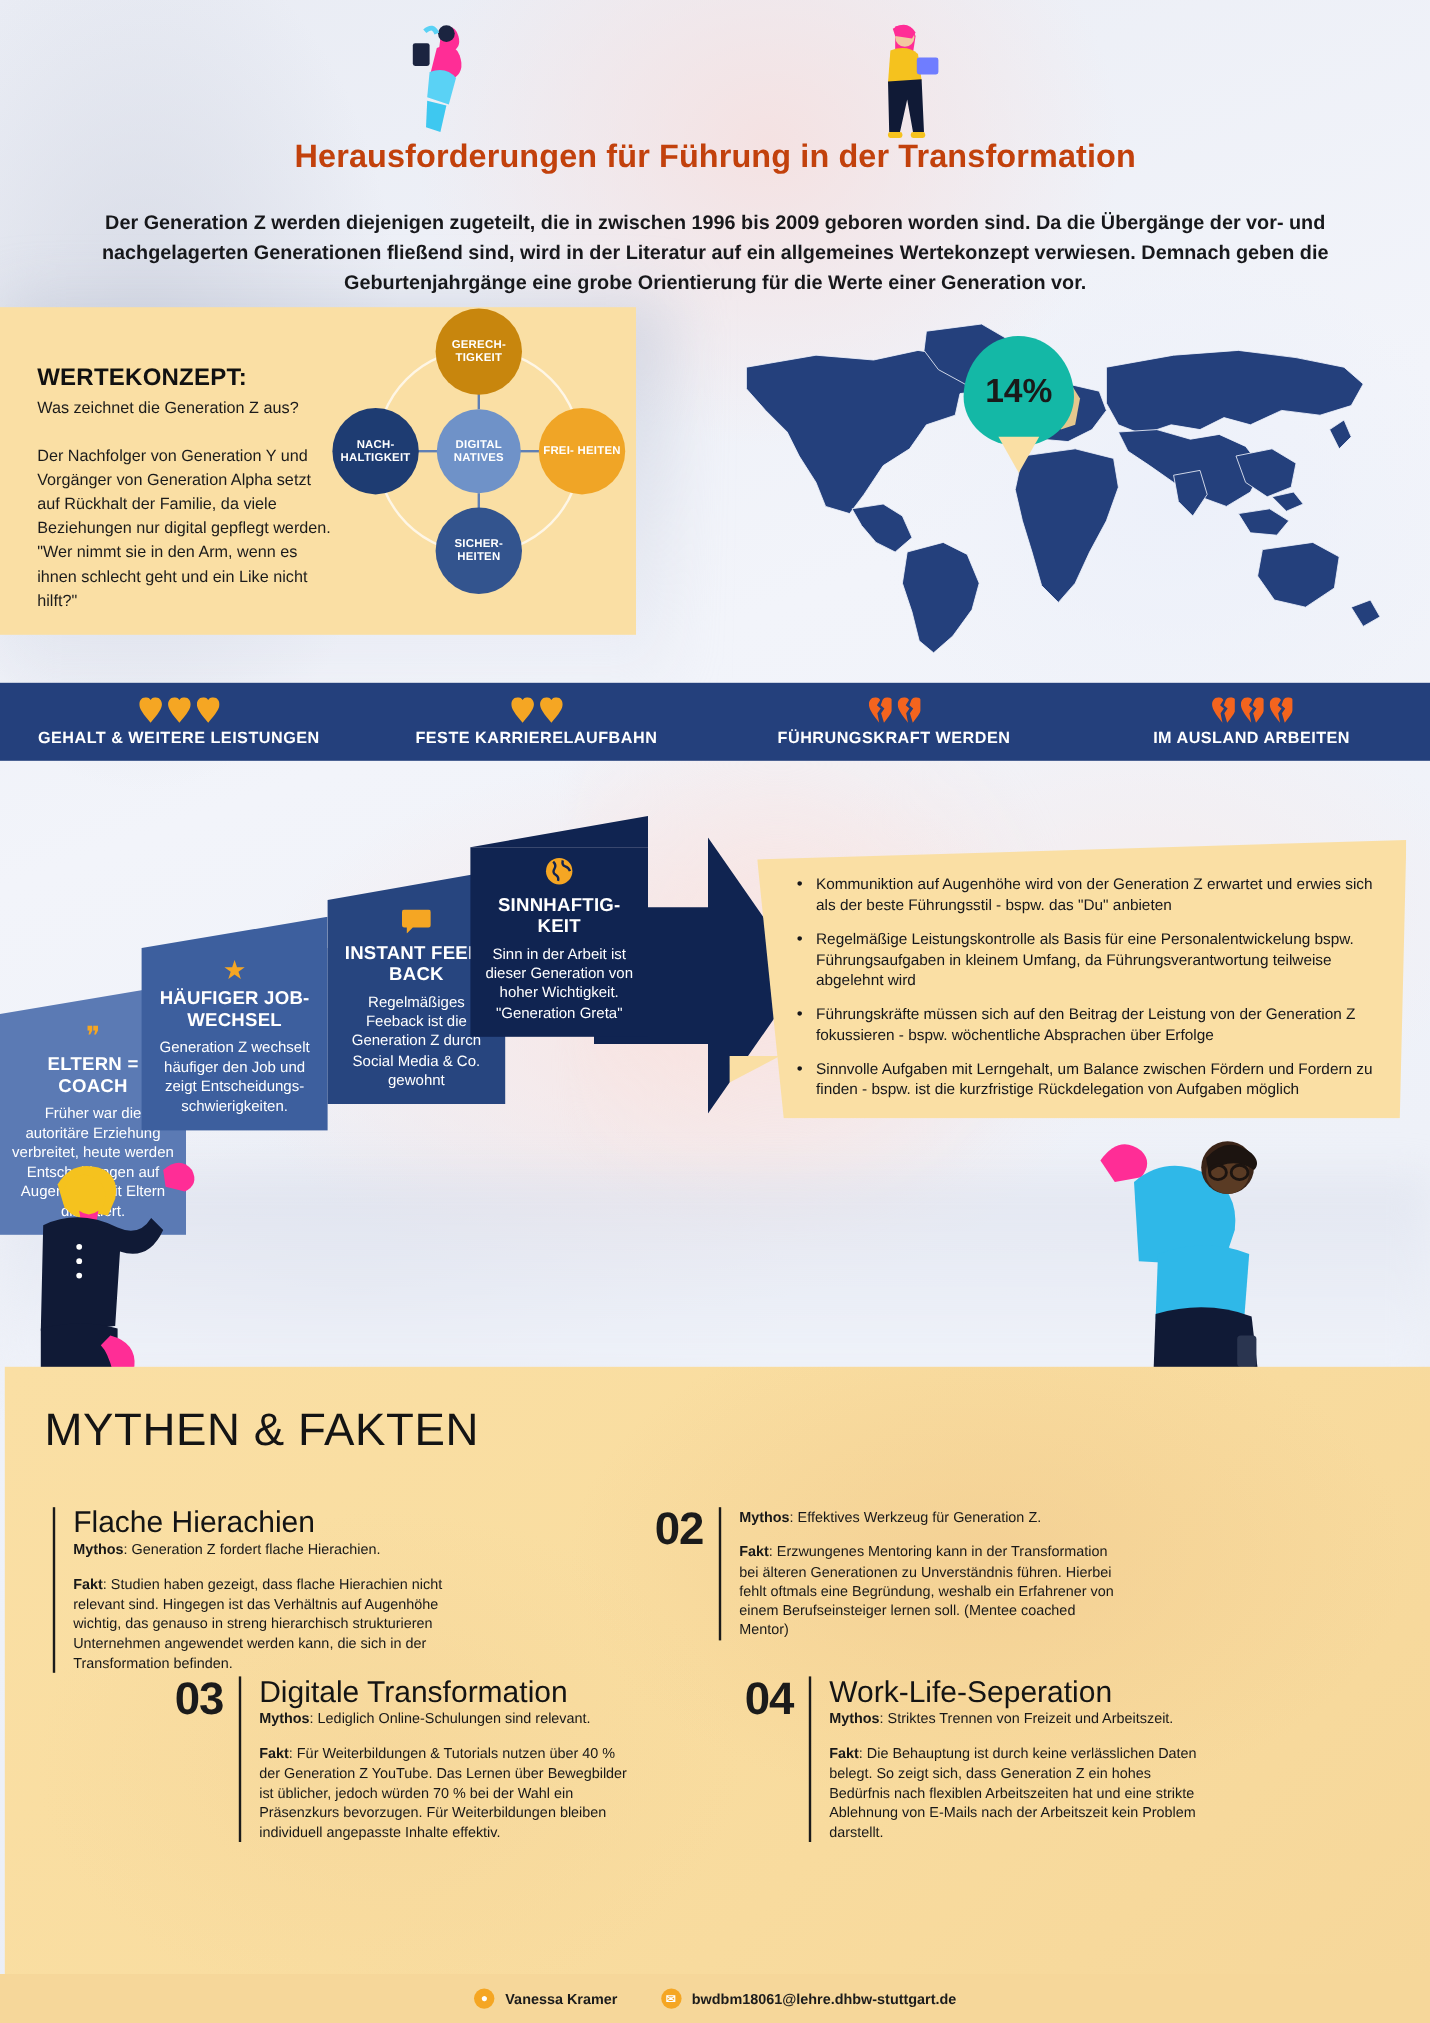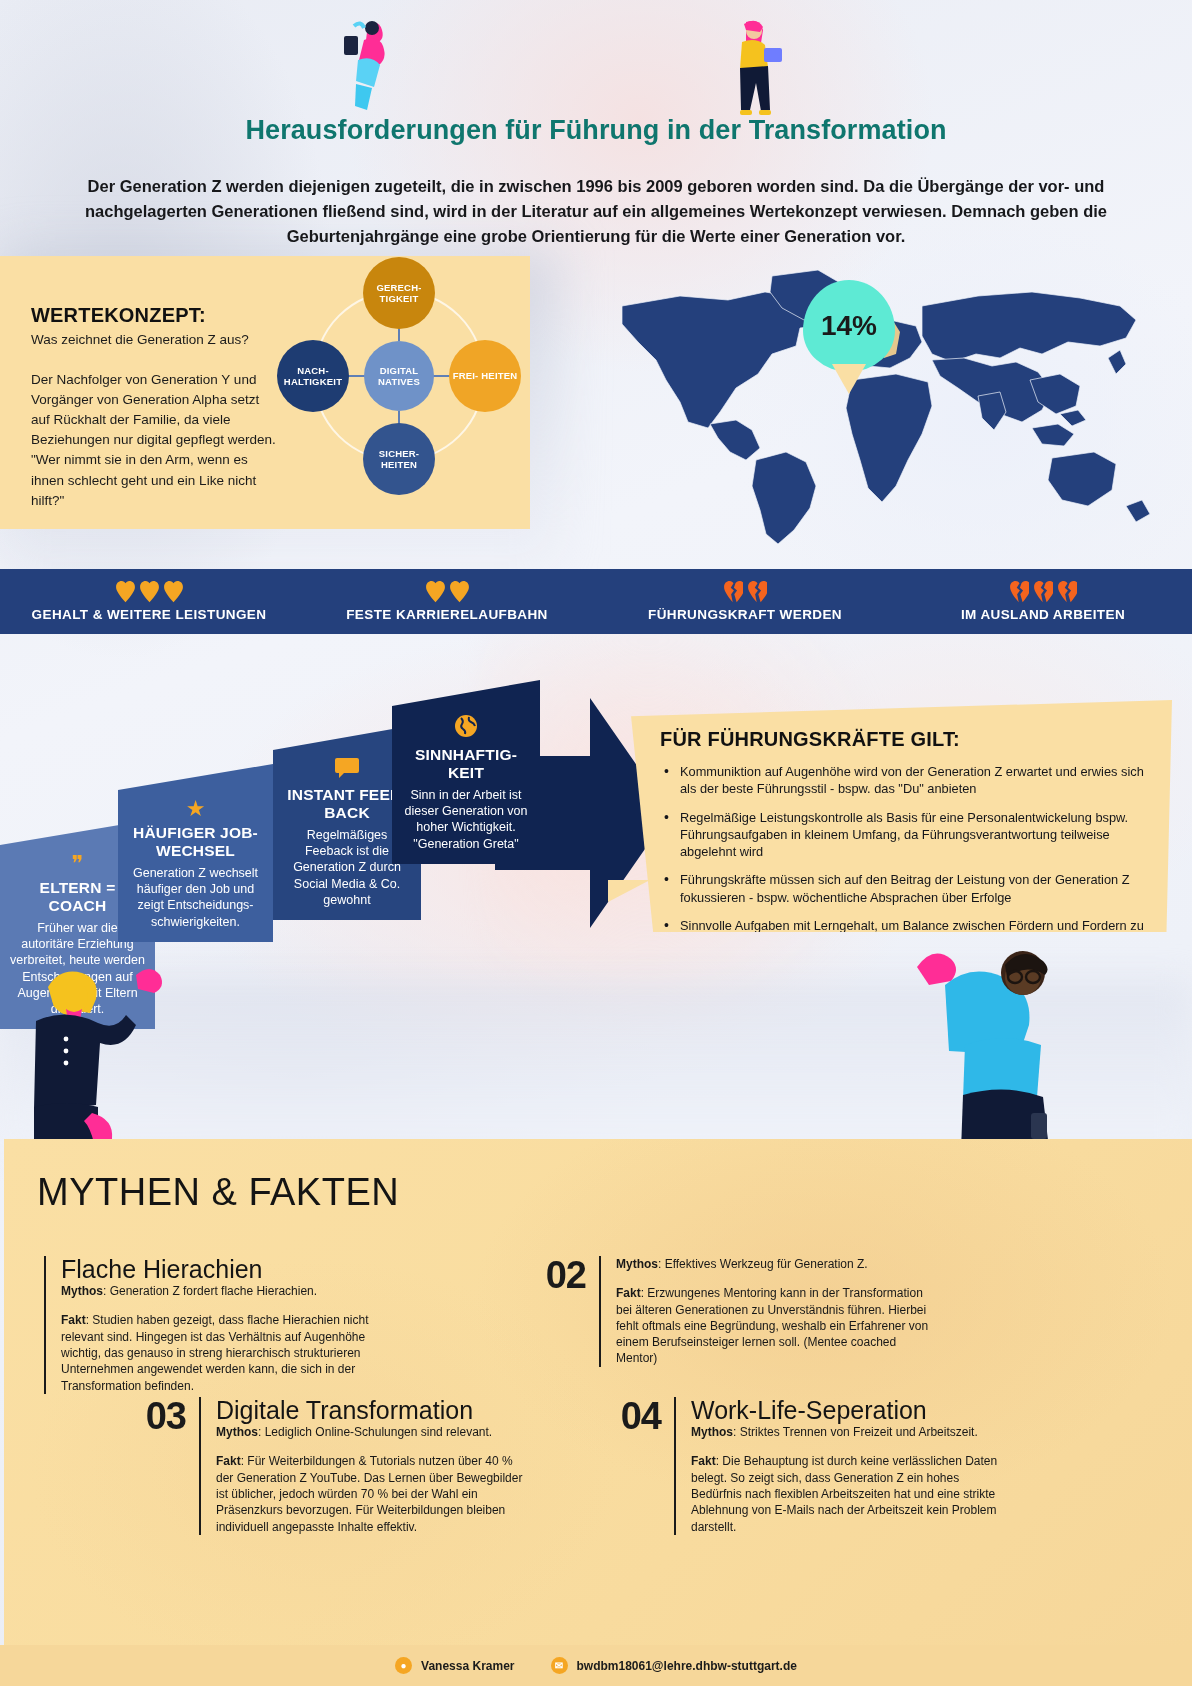--- a/index.html
+++ b/index.html
@@ -36,21 +36,21 @@
   .title-row { position: relative; height: 115px; display:flex; align-items:center; justify-content:center; }
   .main-title {
     font-family: "Liberation Sans", sans-serif;
     font-size: 51px; font-weight: 400; letter-spacing: .5px; color: #1a1a1a;
     line-height: 1; position: relative; z-index: 3;
   }
   .char-left { position:absolute; left:340px; top:18px; width:62px; height:95px; z-index:2; }
   .char-right { position:absolute; left:728px; top:18px; width:62px; height:100px; z-index:2; }
 
   .sub-title {
-    text-align:center; font-size:27px; font-weight:700; color:#0f766e;
+    text-align:center; font-size:27px; font-weight:700; color:#c2410c;
     margin-top:0px; letter-spacing:.1px;
   }
   .intro {
     width: 1078px; margin: 28px auto 0; text-align:center;
     font-size:16.5px; line-height:1.52; font-weight:700; color:#17181b;
   }
 
   
   .werte-panel {
     position:absolute; left:0; top:256px; width:530px; height:273px;
@@ -80,21 +80,21 @@
   .ah-up    { left:109px; top:30px;  border-left:5px solid transparent; border-right:5px solid transparent; border-bottom:7px solid #5f7fb5;}
   .ah-down  { left:109px; top:184px; border-left:5px solid transparent; border-right:5px solid transparent; border-top:7px solid #5f7fb5;}
   .ah-left  { left:38px;  top:106px; border-top:5px solid transparent; border-bottom:5px solid transparent; border-right:7px solid #5f7fb5;}
   .ah-right { left:182px; top:106px; border-top:5px solid transparent; border-bottom:5px solid transparent; border-left:7px solid #5f7fb5;}
 
   
   .map-wrap { position:absolute; left:560px; top:262px; width:612px; height:285px; }
   .map-wrap svg { width:100%; height:100%; display:block; }
   .pin {
     position:absolute; left:243px; top:18px; width:92px; height:92px;
-    background:#5eead4; border-radius:50% 50% 50% 50%/55% 55% 45% 45%;
+    background:#14b8a6; border-radius:50% 50% 50% 50%/55% 55% 45% 45%;
     display:flex; align-items:center; justify-content:center;
   }
   .pin:after{ content:""; position:absolute; left:50%; bottom:-22px; transform:translateX(-50%);
     border-left:17px solid transparent; border-right:17px solid transparent; border-top:30px solid #fadfa4;}
   .pin span { font-size:28px; font-weight:700; color:#1a1a1a; position:relative; z-index:2;}
 
   
   .band {
     position:absolute; left:0; top:569px; width:1192px; height:65px;
     background:#24407c; display:flex;
@@ -397,21 +397,20 @@
               <path d="M15 3 q-1 4 2 5 q3 1 4 4" stroke="#102451" stroke-width="2" fill="none"></path>
             </svg>
         </div>
         <h3>SINNHAFTIG-KEIT</h3>
         <p>Sinn in der Arbeit ist dieser Generation von hoher Wichtigkeit. "Generation Greta"</p>
       </div>
     </div>
 
     <div class="bubble-tail"></div>
     <div class="bubble">
-      <h3>FÜR FÜHRUNGSKRÄFTE GILT:</h3>
       <ul id="bubble-list">
           <li>Kommuniktion auf Augenhöhe wird von der Generation Z erwartet und erwies sich als der beste Führungsstil - bspw. das "Du" anbieten</li>
           <li>Regelmäßige Leistungskontrolle als Basis für eine Personalentwickelung bspw. Führungsaufgaben in kleinem Umfang, da Führungsverantwortung teilweise abgelehnt wird</li>
           <li>Führungskräfte müssen sich auf den Beitrag der Leistung von der Generation Z fokussieren - bspw. wöchentliche Absprachen über Erfolge</li>
           <li>Sinnvolle Aufgaben mit Lerngehalt, um Balance zwischen Fördern und Fordern zu finden - bspw. ist die kurzfristige Rückdelegation von Aufgaben möglich</li>
         </ul>
     </div>
   </div>
 
   <svg class="person-left" viewBox="0 0 175 200">

